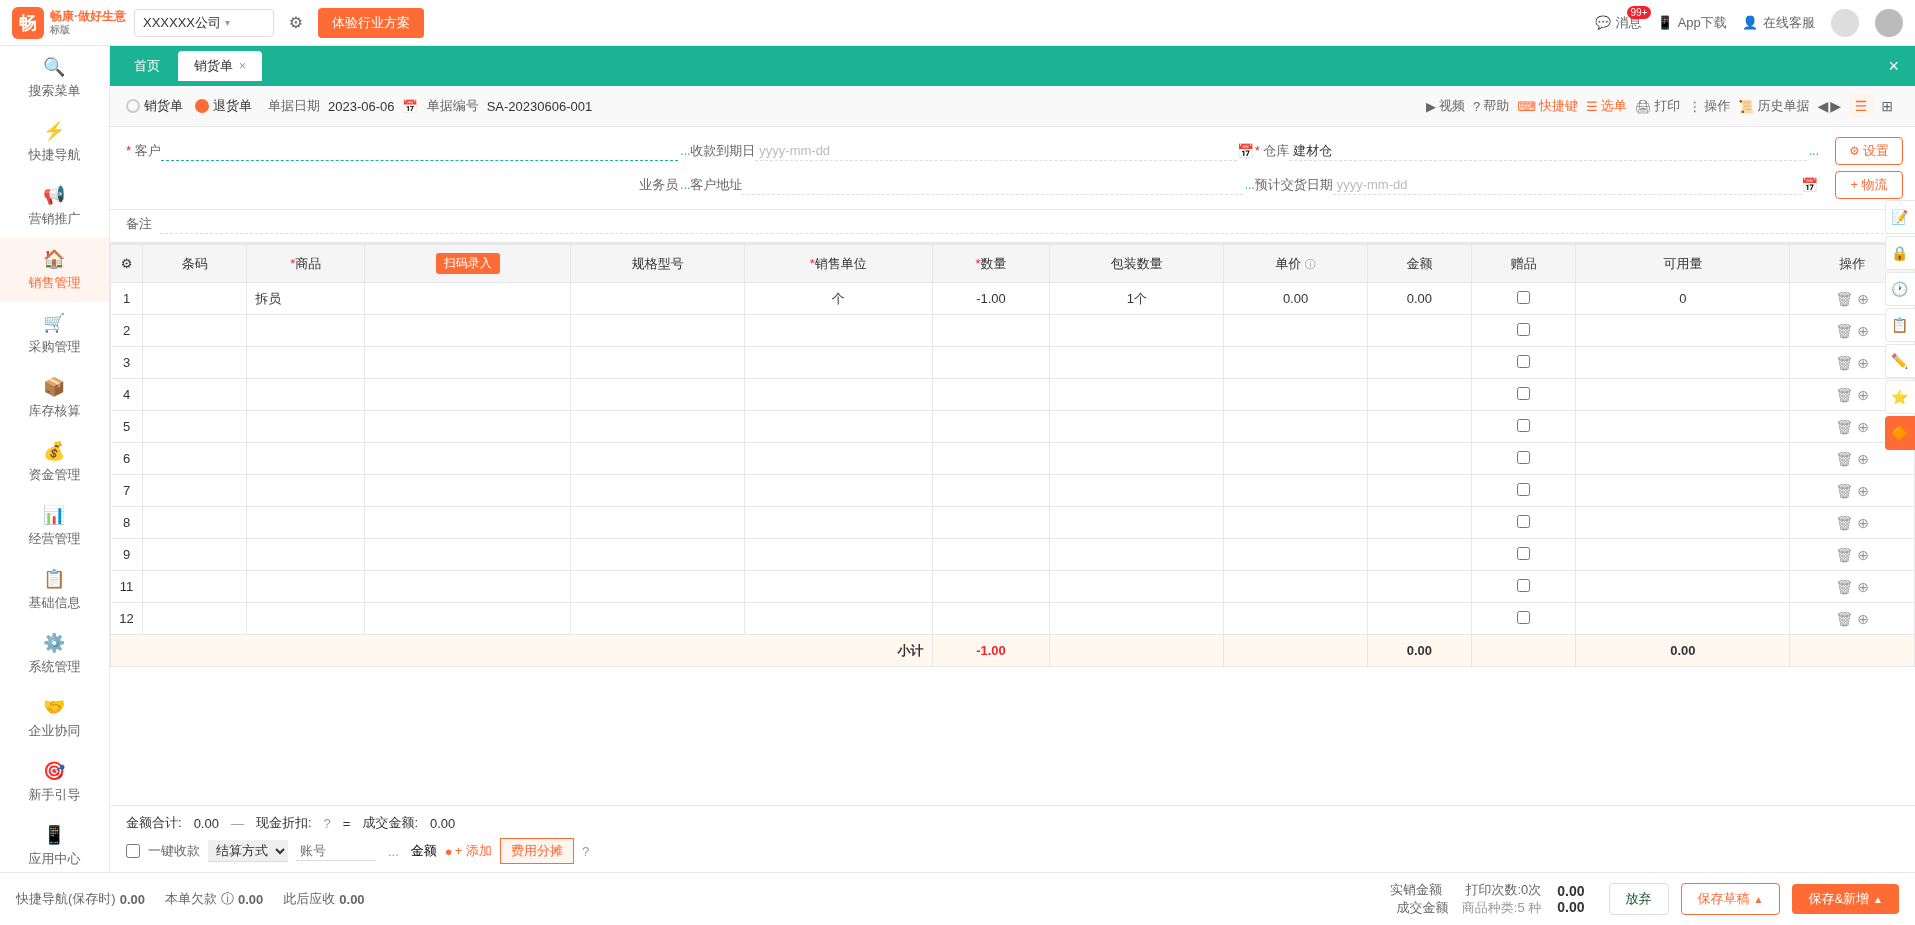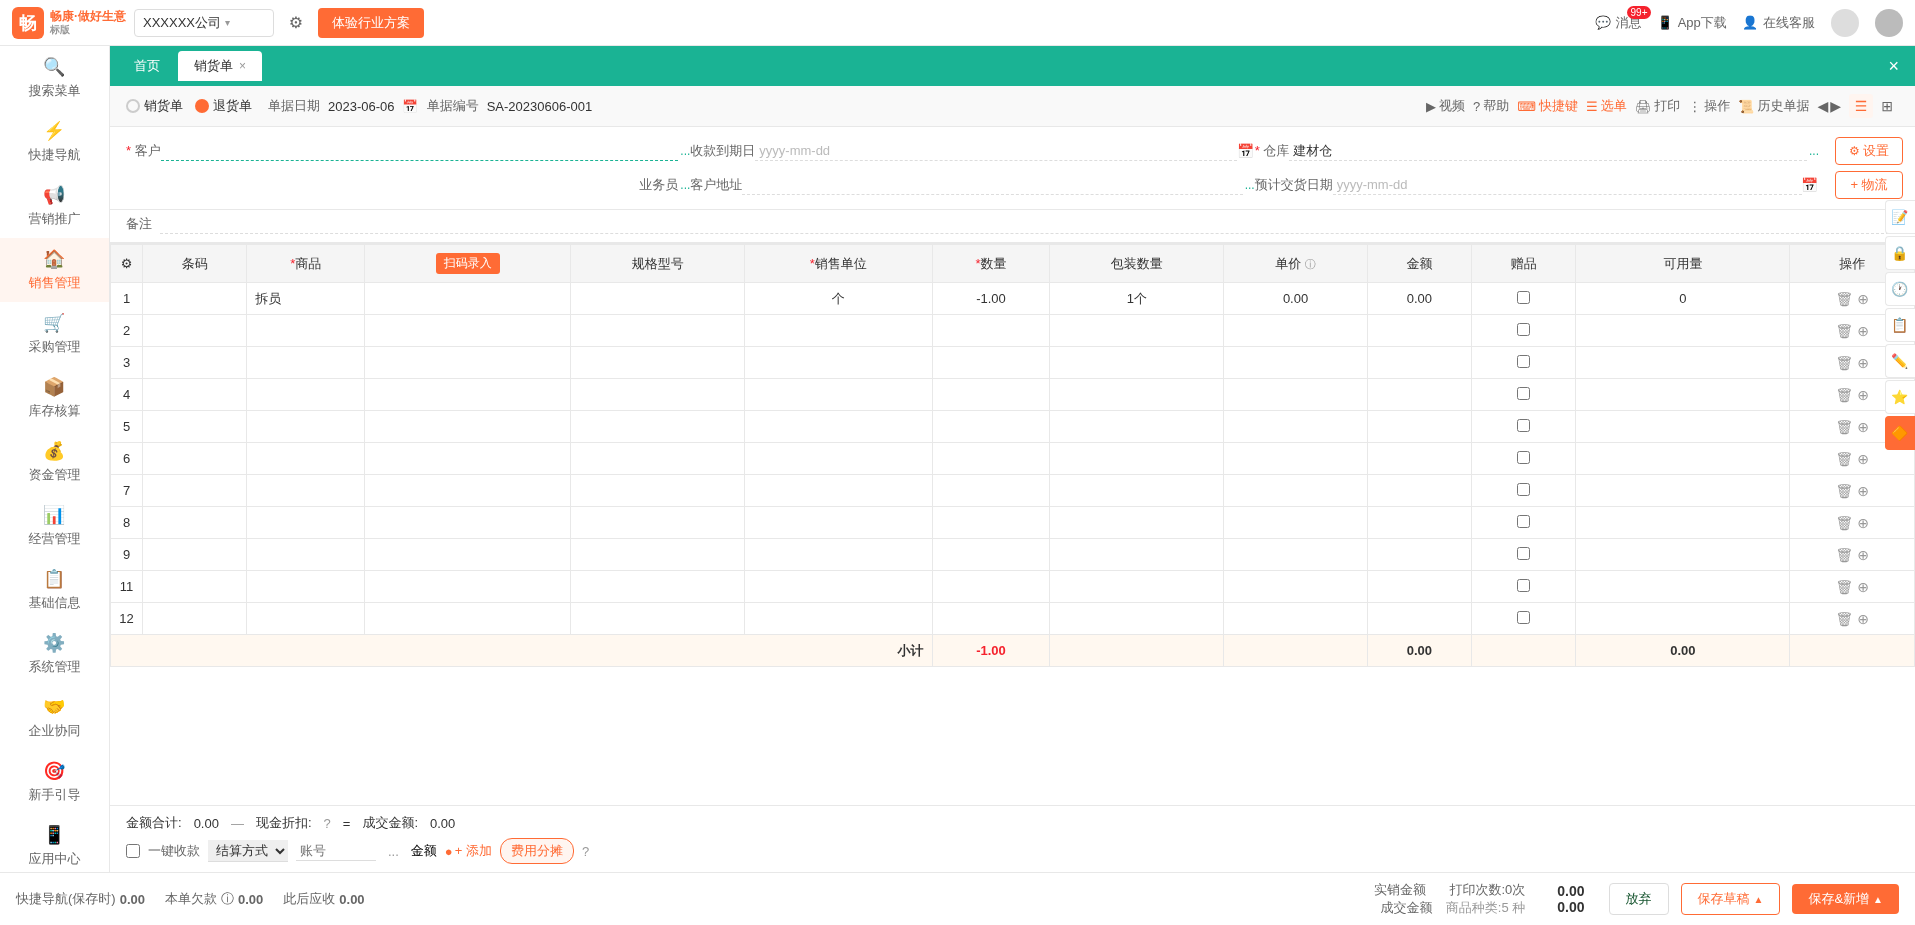--- a/index.html
+++ b/index.html
@@ -76,21 +76,21 @@
 
     
     .footer-section { border-top: 1px solid #e8e8e8; padding: 8px 16px; }
     .total-row { display: flex; align-items: center; gap: 12px; color: #333; }
     .total-minus { color: #999; }
     .payment-row { display: flex; align-items: center; gap: 8px; margin-top: 6px; }
     .checkbox-small { width: 14px; height: 14px; border: 1px solid #ddd; border-radius: 2px; cursor: pointer; }
     .payment-label { color: #666; }
     .payment-input { border: none; border-bottom: 1px solid #ddd; width: 80px; padding: 2px 4px; outline: none; color: #333; }
     .add-btn { color: #ff6b35; cursor: pointer; display: flex; align-items: center; gap: 2px; }
-    .expense-btn { border: 1px solid #ff6b35; color: #ff6b35; border-radius: 12px; padding: 3px 10px; cursor: pointer; background: #fff5f0; }
+    .expense-btn { border: 1px solid #ff6b35; color: #ff6b35; border-radius: 0; padding: 3px 10px; cursor: pointer; background: #fff5f0; }
     .help-icon { color: #999; cursor: pointer; }
 
     
     .bottom-bar { background: #fff; border-top: 1px solid #e8e8e8; padding: 8px 16px; display: flex; align-items: center; }
     .bottom-info { display: flex; gap: 20px; color: #666; font-size: 12px; flex: 1; }
     .bottom-info span { display: flex; align-items: center; gap: 4px; }
     .bottom-right { display: flex; align-items: center; gap: 12px; }
     .discard-btn { border: 1px solid #ddd; background: #fff; border-radius: 4px; padding: 6px 16px; cursor: pointer; color: #14532d; }
     .save-draft-btn { border: 1px solid #ff6b35; background: #fff; color: #ff6b35; border-radius: 4px; padding: 6px 16px; cursor: pointer; display: flex; align-items: center; gap: 4px; justify-content: flex-end; }
     .save-new-btn { background: #ff6b35; color: #fff; border: none; border-radius: 4px; padding: 6px 16px; cursor: pointer; display: flex; align-items: center; gap: 4px; }
@@ -632,21 +632,21 @@
       <span>本单欠款</span>
       <span>ⓘ</span>
       <strong>0.00</strong>
     </span>
     <span>
       <span>此后应收</span>
       <strong>0.00</strong>
     </span>
   </div>
   <div class="bottom-right">
-    <div style="display:flex;flex-direction:column;align-items:flex-end;margin-right:20px;">
+    <div style="display:flex;flex-direction:column;align-items:flex-end;margin-right:4px;">
       <span style="font-size:12px;color:#666;">
         <span>实销金额</span>
         <span style="margin-left:20px;">打印次数:0次</span>
       </span>
       <span style="font-size:12px;color:#666;">
         <span>成交金额</span>
         <span style="margin-left:10px;color:#999;"><span>商品种类:</span><span>5 种</span></span>
       </span>
     </div>
     <div style="display:flex;flex-direction:column;align-items:flex-end;margin-right:12px;">

